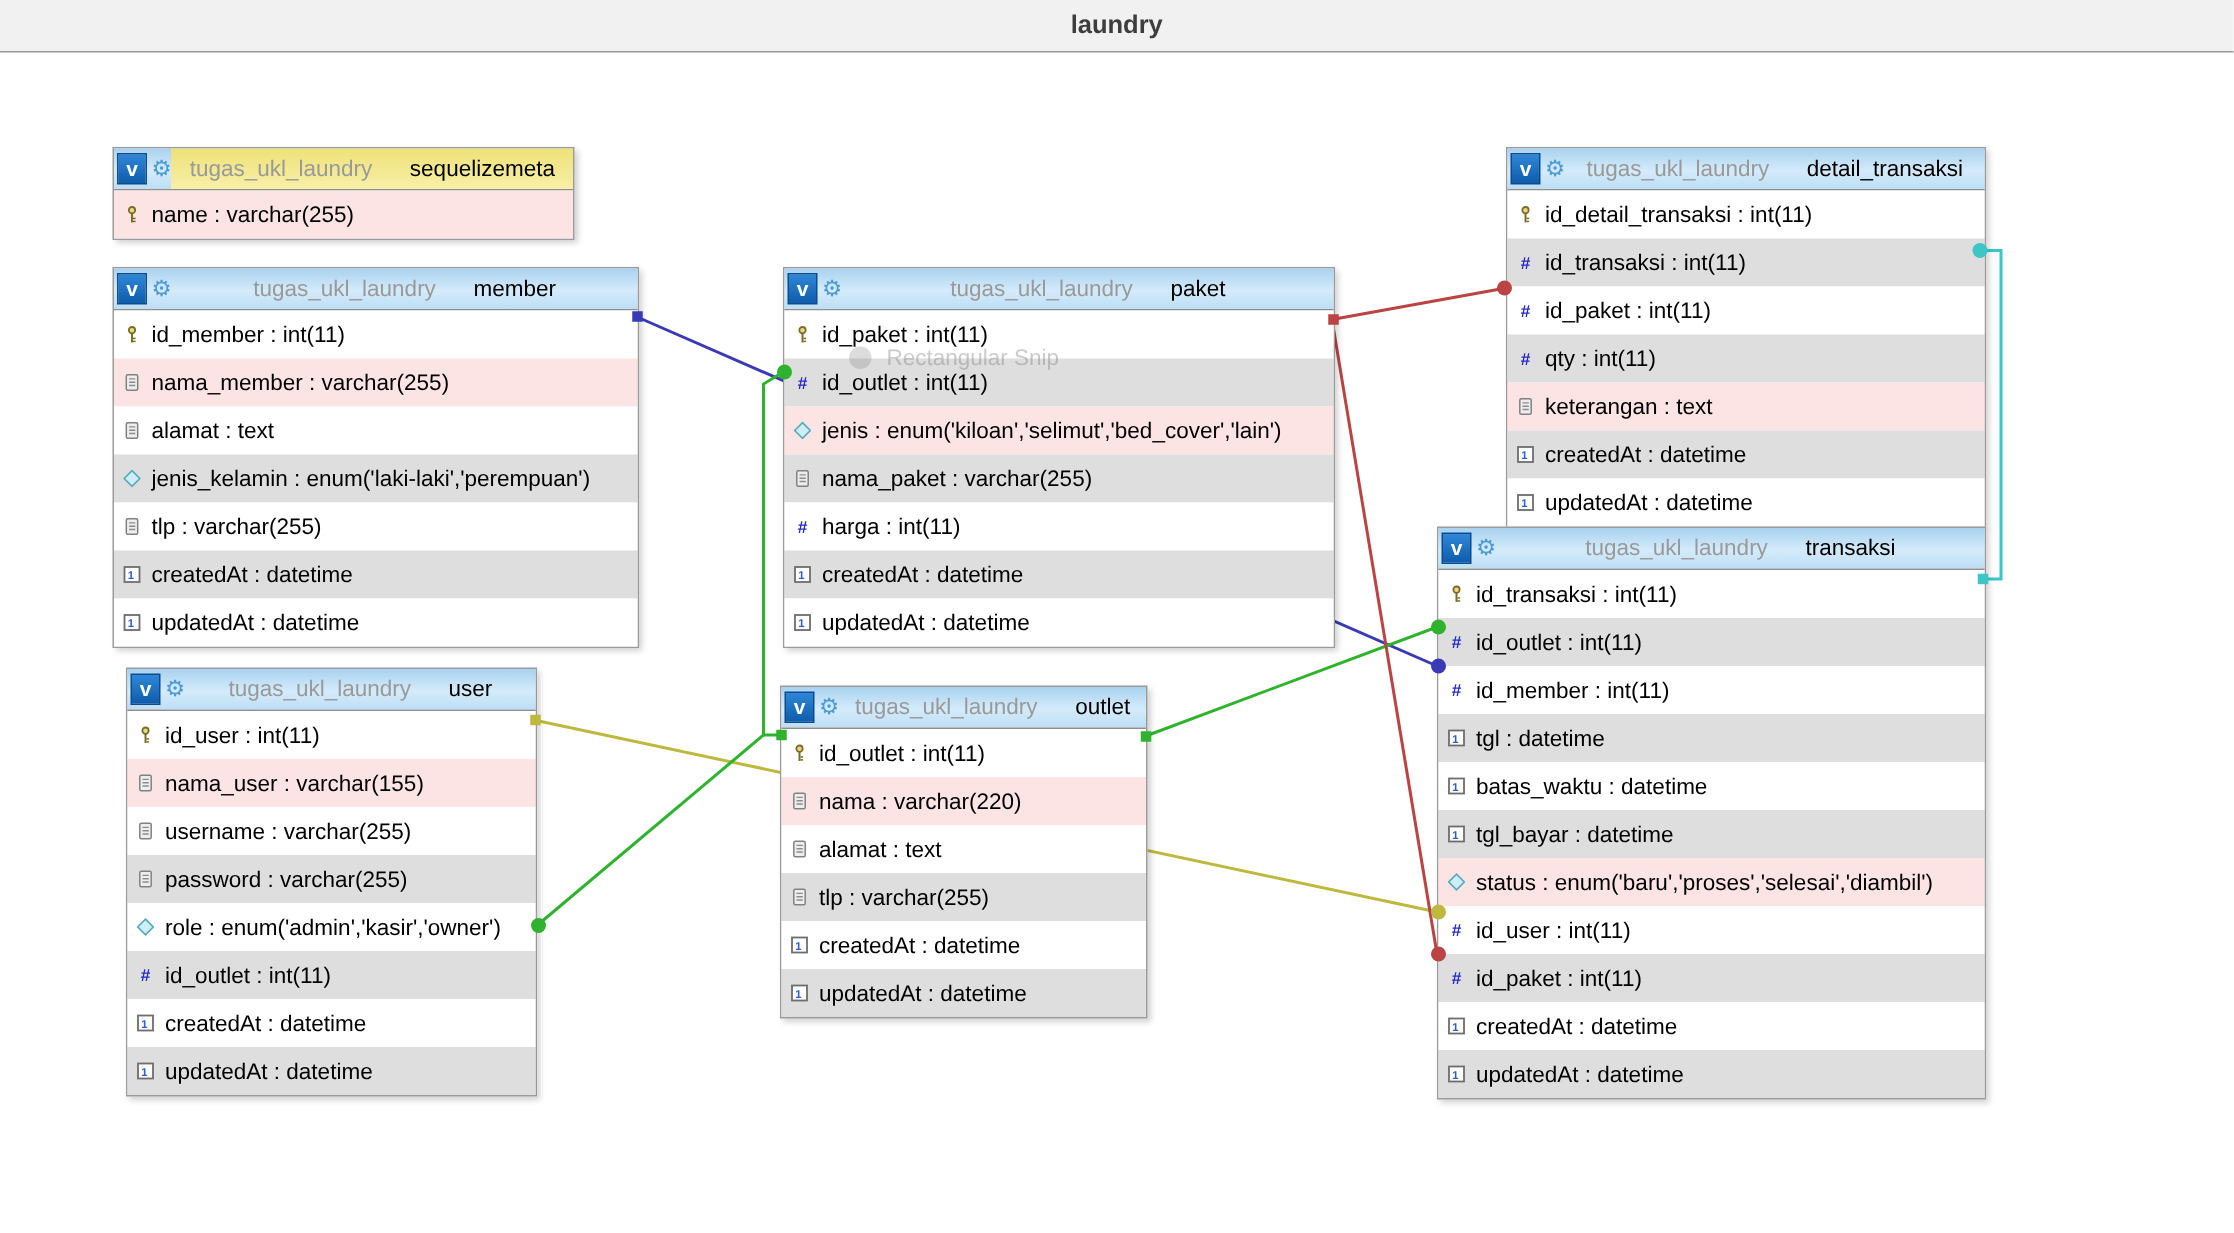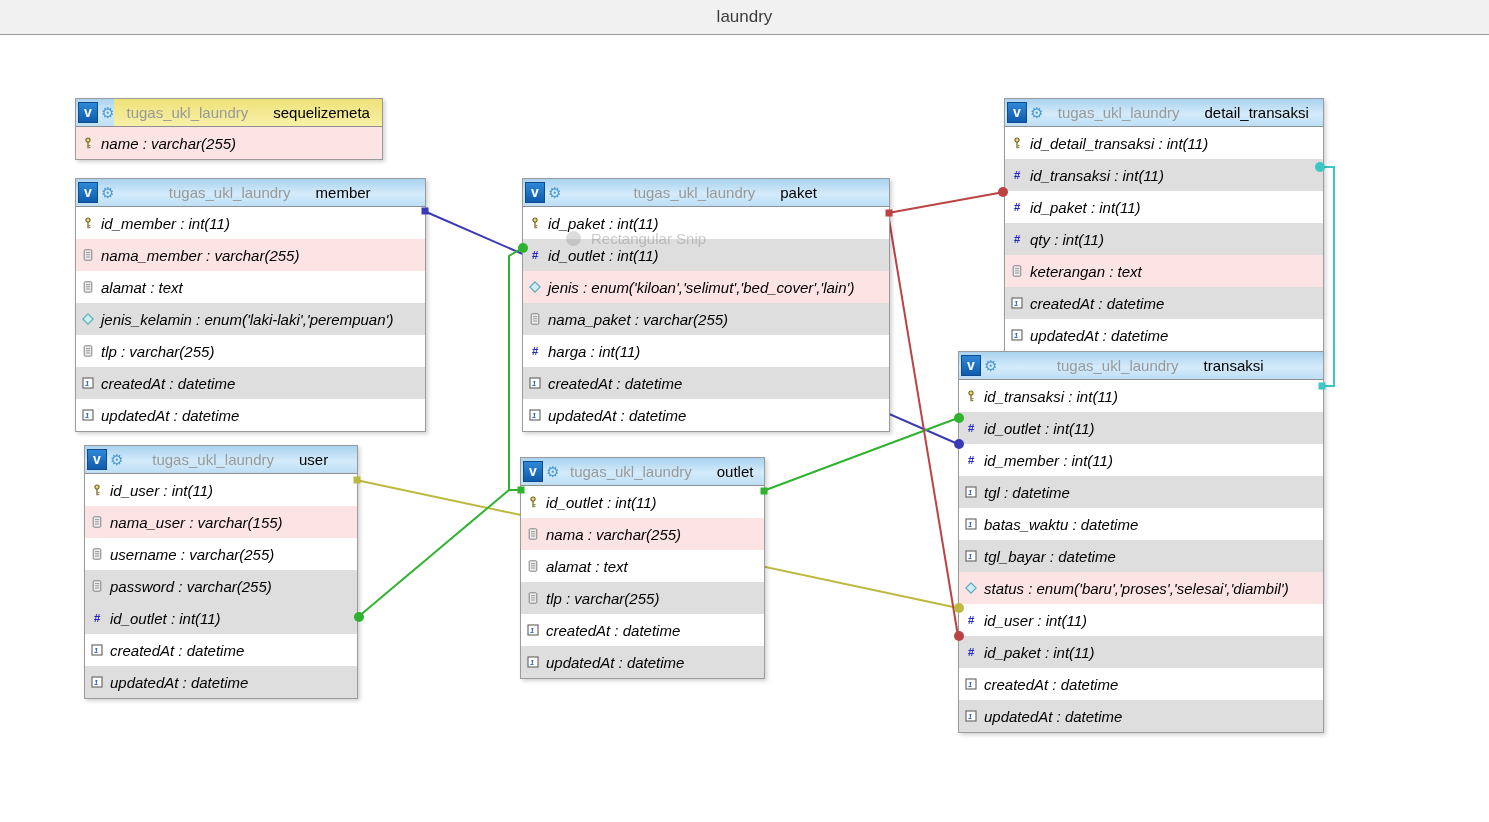--- a/index.html
+++ b/index.html
@@ -8,21 +8,21 @@
     background:#ffffff;
     font-family:"Liberation Sans", sans-serif;
   }
   
   .topbar{
     position:absolute;left:0;top:0;width:1489px;height:34px;
     background:#f1f1f1;border-bottom:1px solid #9a9a9a;
     display:flex;align-items:center;justify-content:center;
     z-index:5;
   }
-  .topbar .title{font-size:17px;font-weight:normal;color:#3d3d3d;}
+  .topbar .title{font-size:17px;font-weight:bold;color:#3d3d3d;}
 
   
   .layer{position:absolute;left:0;top:0;z-index:1;}
   #tables{position:absolute;left:0;top:0;width:1489px;height:822px;z-index:2;}
   #dots-layer{z-index:3;pointer-events:none;}
 
   
   .tbl{
     position:absolute;background:#fff;
     border:1px solid #9b9b9b;
@@ -45,21 +45,21 @@
     white-space:nowrap;overflow:hidden;font-size:15px;gap:20px;
   }
   .tbl.yellow .title-wrap{
     background:linear-gradient(180deg,#efe178 0%,#f7f0a8 100%);
   }
   .tbl-prefix{color:#999;}
   .tbl-name{font-weight:normal;color:#000;margin-left:5px;}
 
   .frow{
     height:28px;display:flex;align-items:center;padding:16px 6px;box-sizing:border-box;
-    font-size:15px;color:#000;white-space:nowrap;font-style:italic;
+    font-size:15px;color:#000;white-space:nowrap;
   }
   .frow.white{background:#ffffff;}
   .frow.gray{background:#dedede;}
   .frow.pink{background:#fce4e4;}
   .fi{width:12px;height:12px;flex:0 0 auto;margin-right:7px;}
 
   
   .snip-ghost{
     position:absolute;left:566px;top:228px;height:20px;z-index:4;
     display:flex;align-items:center;gap:10px;pointer-events:none;
@@ -391,20 +391,26 @@
           <use href="#ic-text"></use>
         </svg>
         <span>username : varchar(255)</span>
       </div>
       <div class="frow gray">
         <svg class="fi" viewBox="0 0 12 12">
           <use href="#ic-text"></use>
         </svg>
         <span>password : varchar(255)</span>
       </div>
+      <div class="frow white">
+        <svg class="fi" viewBox="0 0 12 12">
+          <use href="#ic-enum"></use>
+        </svg>
+        <span>role : enum('admin','kasir','owner')</span>
+      </div>
       <div class="frow gray">
         <svg class="fi" viewBox="0 0 12 12">
           <use href="#ic-int"></use>
         </svg>
         <span>id_outlet : int(11)</span>
       </div>
       <div class="frow white">
         <svg class="fi" viewBox="0 0 12 12">
           <use href="#ic-datetime"></use>
         </svg>
@@ -429,21 +435,21 @@
       <div class="frow white">
         <svg class="fi" viewBox="0 0 12 12">
           <use href="#ic-key"></use>
         </svg>
         <span>id_outlet : int(11)</span>
       </div>
       <div class="frow pink">
         <svg class="fi" viewBox="0 0 12 12">
           <use href="#ic-text"></use>
         </svg>
-        <span>nama : varchar(255)</span>
+        <span>nama : varchar(220)</span>
       </div>
       <div class="frow white">
         <svg class="fi" viewBox="0 0 12 12">
           <use href="#ic-text"></use>
         </svg>
         <span>alamat : text</span>
       </div>
       <div class="frow gray">
         <svg class="fi" viewBox="0 0 12 12">
           <use href="#ic-text"></use>

